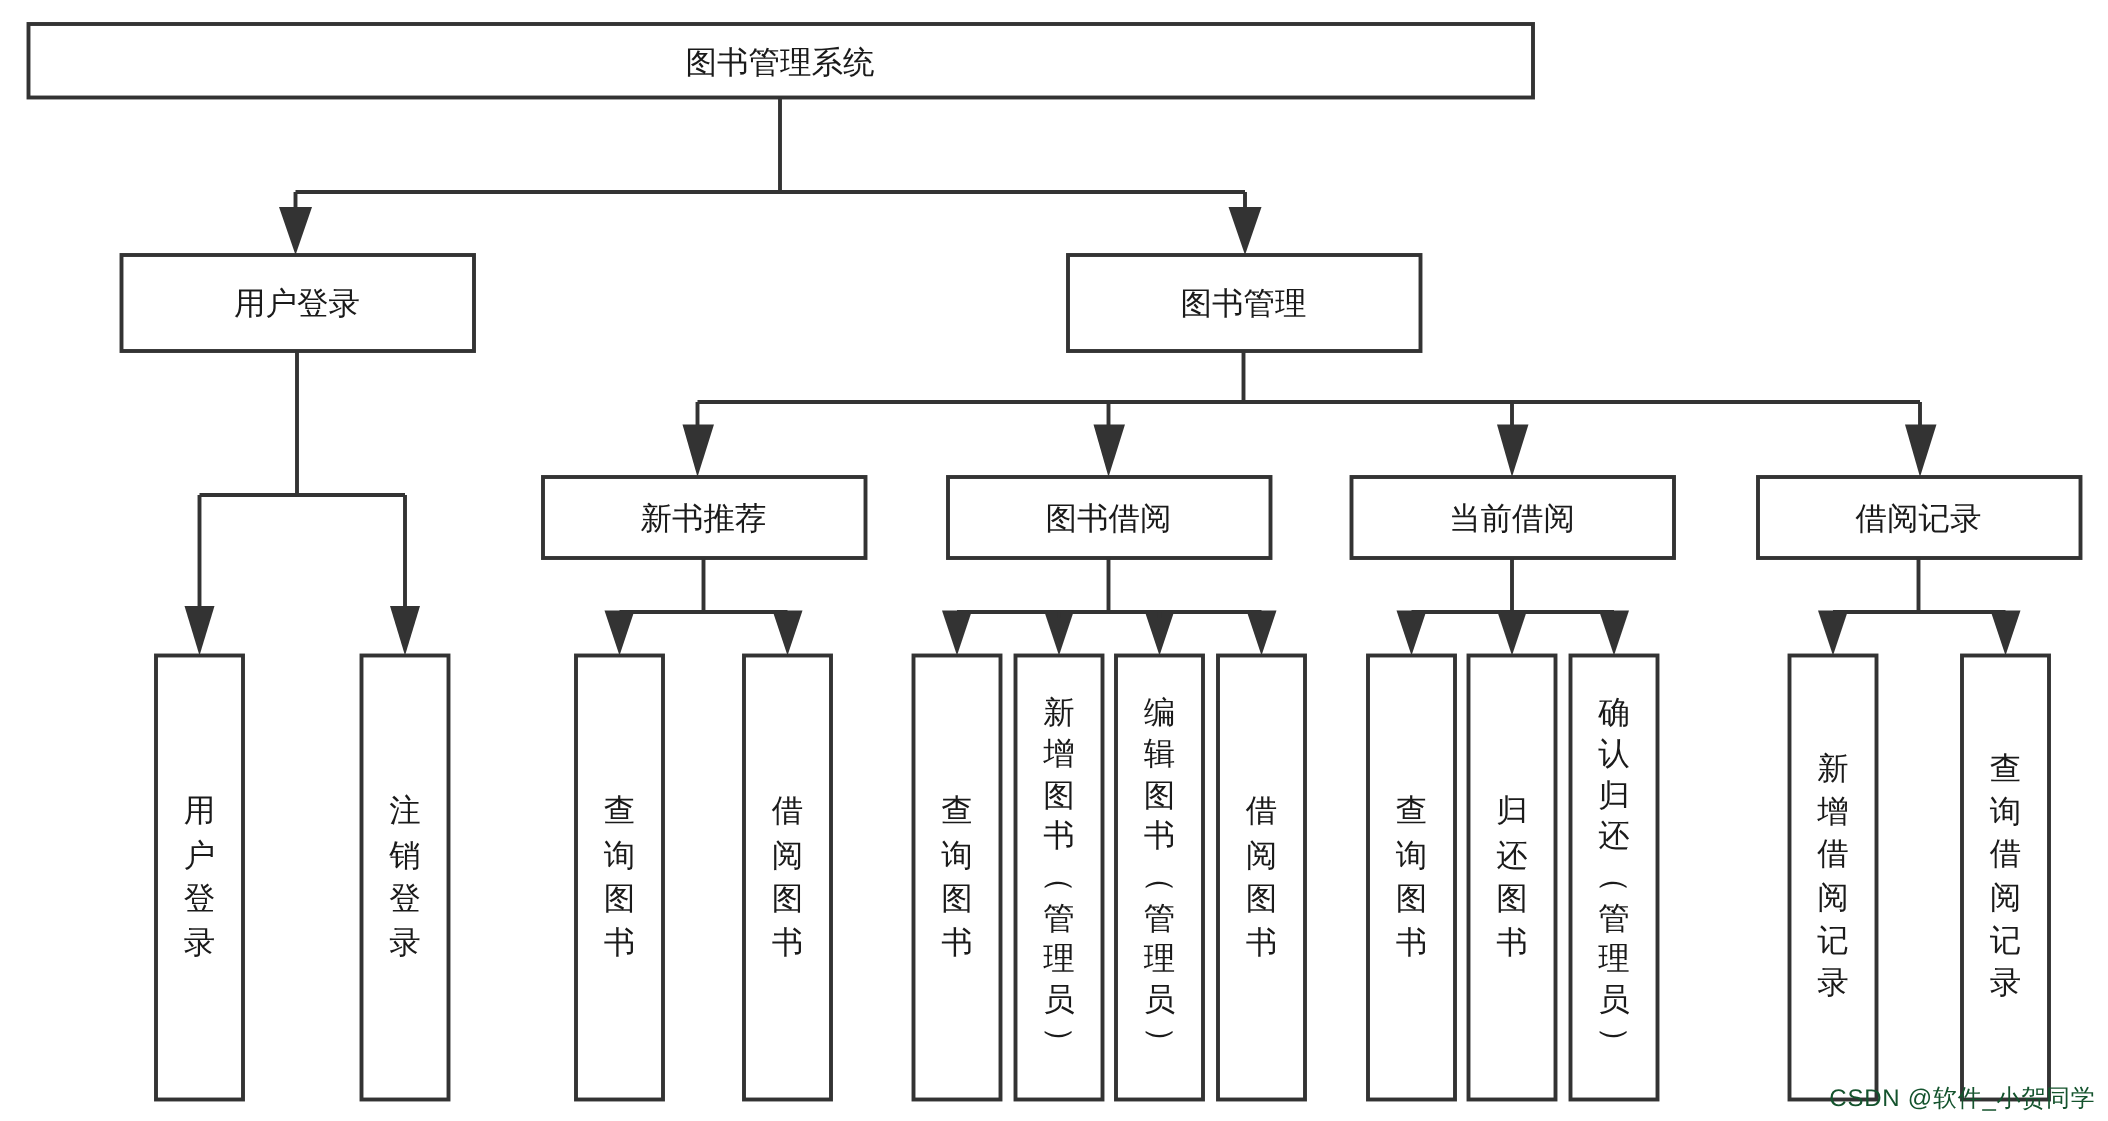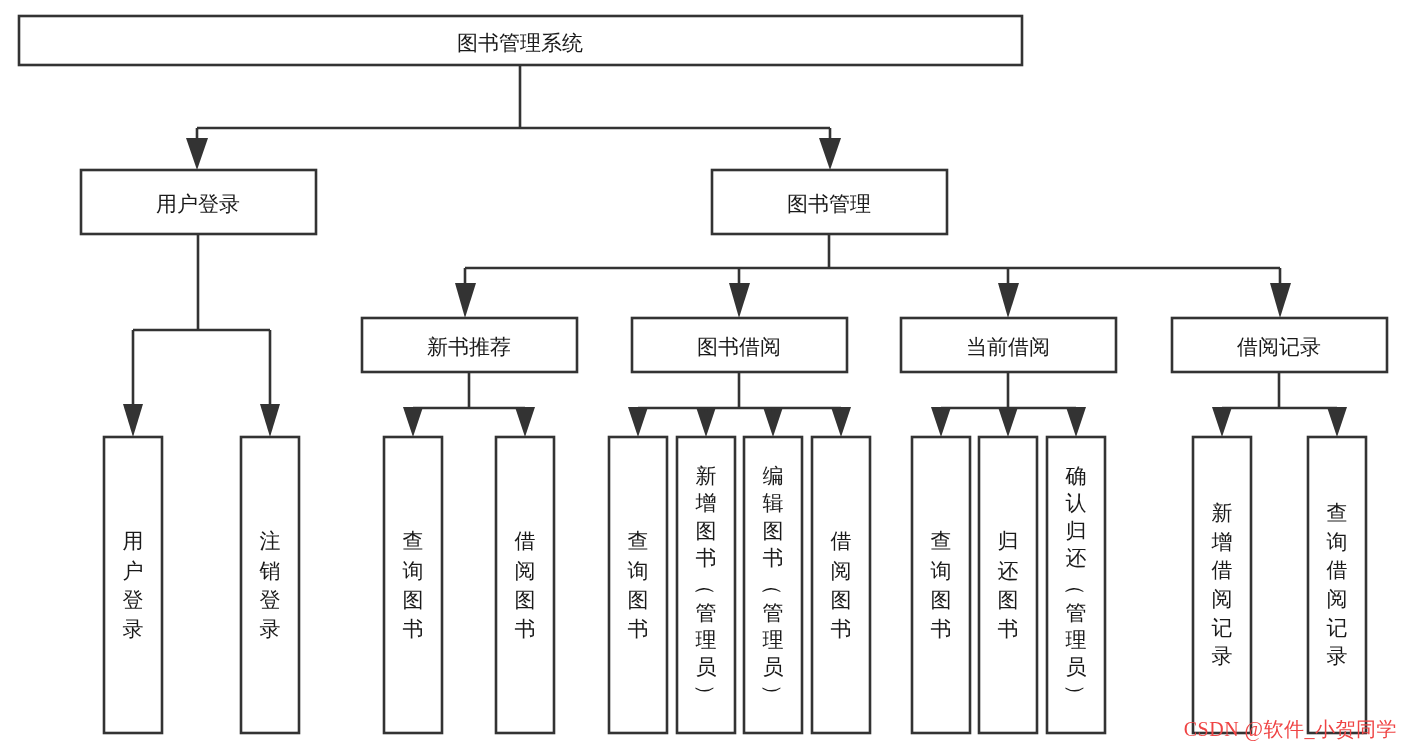--- a/index.html
+++ b/index.html
@@ -70,23 +70,23 @@
     white-space: nowrap;
   }
   .vlabel span.paren {
     transform: rotate(90deg);
     display: block;
   }
   .watermark {
     position: absolute;
     right: 8px;
     bottom: 4px;
-    font-family: Liberation Serif, serif;
-    font-size: 20px;
-    color: #ef4444;
+    font-family: Liberation Sans, sans-serif;
+    font-size: 16px;
+    color: #14532d;
     letter-spacing: 0.5px;
     white-space: nowrap;
     user-select: none;
   }
 </style>
 </head>
 <body>
 
 <div id="diagram-root">
 

